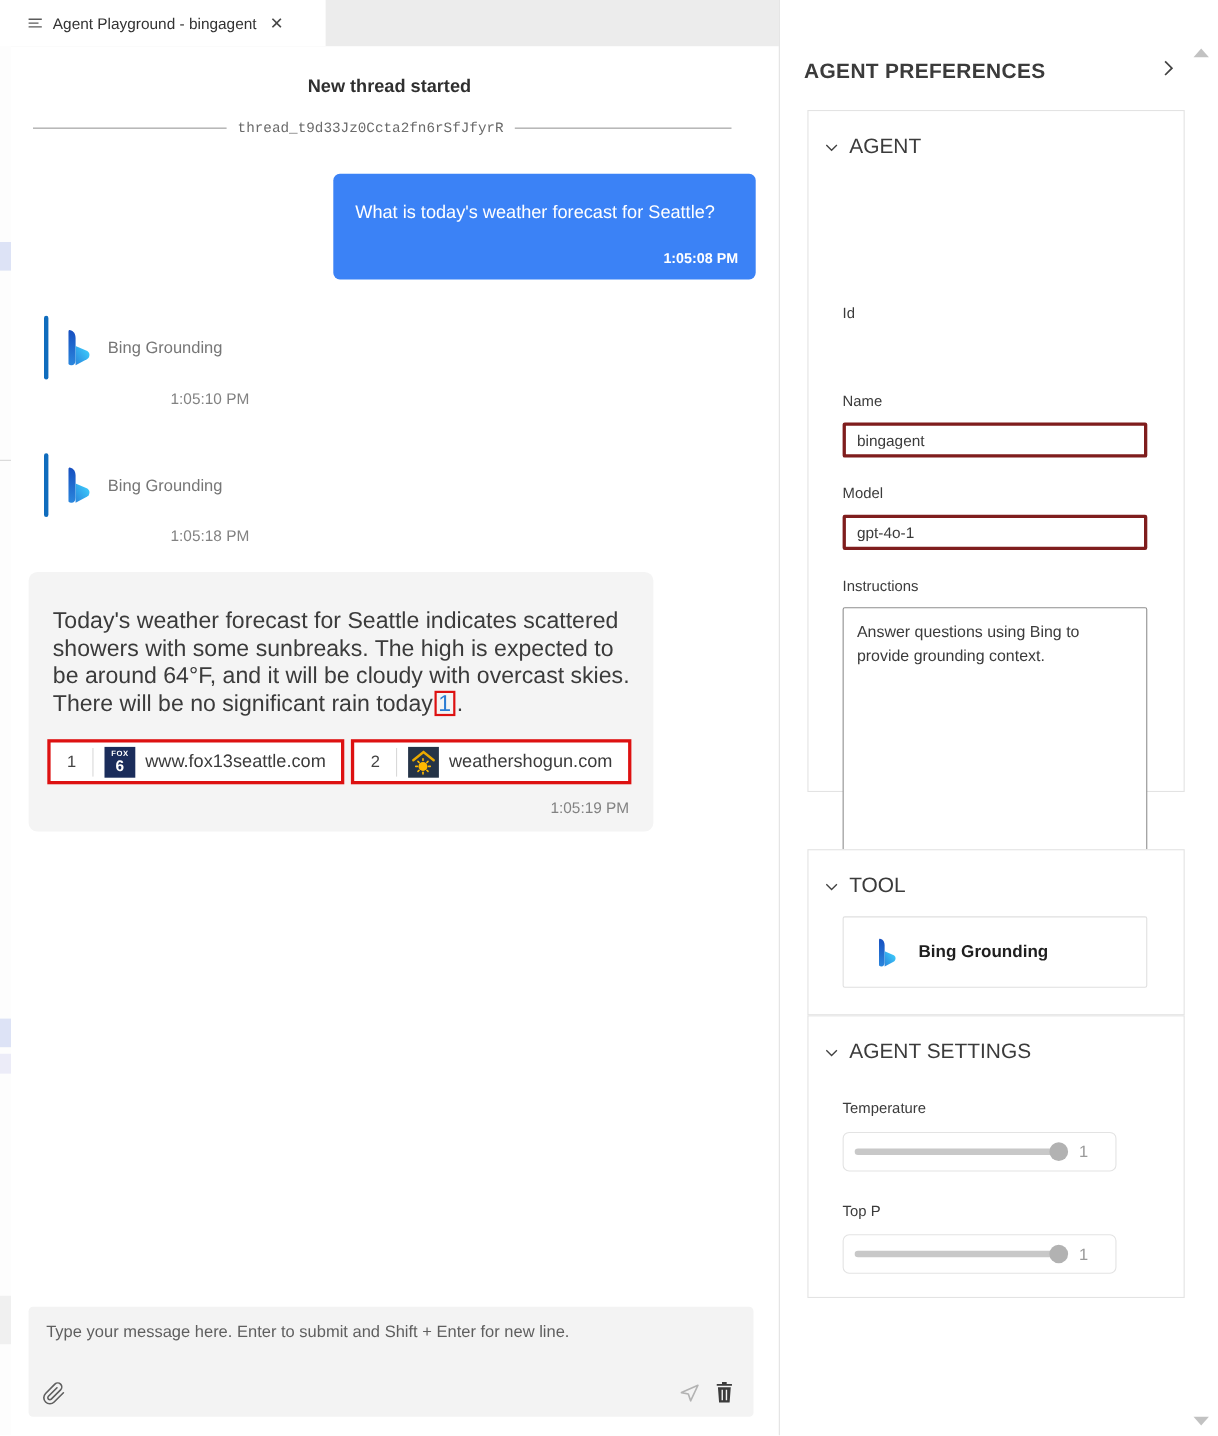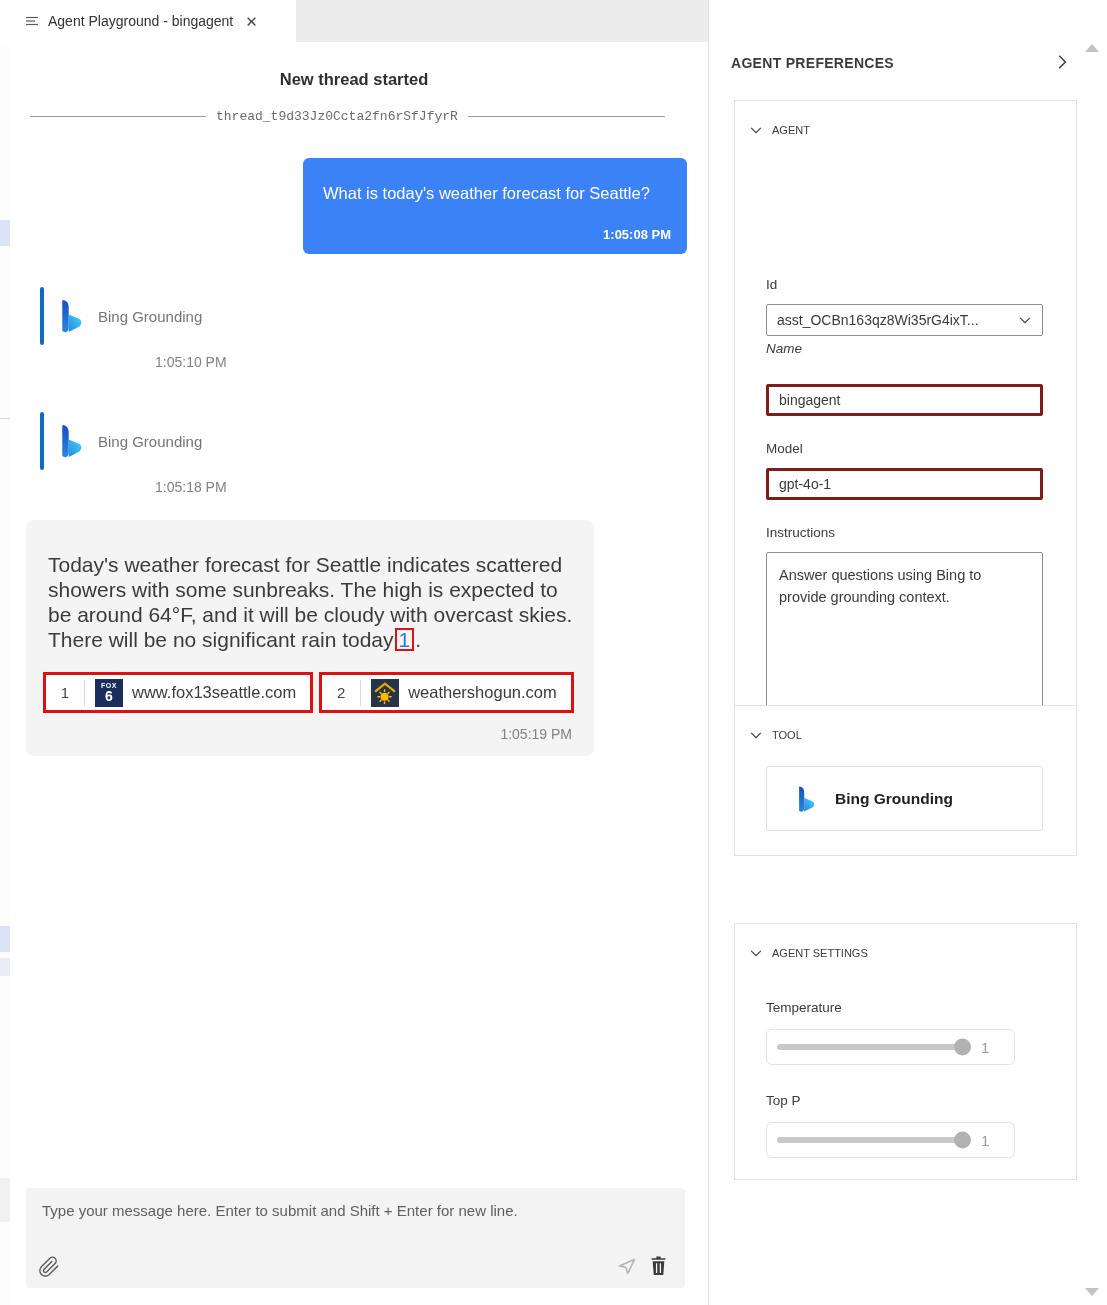--- a/index.html
+++ b/index.html
@@ -61,30 +61,30 @@
   
   .composer { position:absolute; left:26px; top:1188px; width:659px; height:100px; background:#f3f3f3; border-radius:4px; }
   .composer textarea { position:absolute; left:0; top:0; width:100%; height:62px; background:transparent; border:none; outline:none; resize:none; font-family:"Liberation Sans",sans-serif; font-size:15px; color:#3b3b3b; padding:14px 16px; }
   .composer textarea::placeholder { color:#5f5f5f; opacity:1; }
   .composer .clip { position:absolute; left:12px; bottom:10px; width:22px; height:22px; color:#5f5f5f; cursor:pointer; }
   .composer .send { position:absolute; right:48px; bottom:12px; width:20px; height:20px; color:#b3b3b3; cursor:pointer; }
   .composer .trash { position:absolute; right:16px; bottom:11px; width:19px; height:21px; color:#3b3b3b; cursor:pointer; }
 
   
   .prefs { position:absolute; left:709px; top:0; width:398px; height:1305px; background:#fff; }
-  .prefs-header { position:absolute; left:22px; top:55px; font-size:14px; font-weight:700; letter-spacing:.3px; color:#3b3b3b; }
+  .prefs-header { position:absolute; left:22px; top:55px; font-size:19px; font-weight:700; letter-spacing:.3px; color:#3b3b3b; }
   .prefs-collapse { position:absolute; right:36px; top:53px; width:18px; height:18px; color:#424242; cursor:pointer; }
   .scroll-up { position:absolute; right:8px; top:44px; width:0; height:0; border-left:7px solid transparent; border-right:7px solid transparent; border-bottom:8px solid #c2c2c2; cursor:pointer; }
   .scroll-down { position:absolute; right:8px; bottom:9px; width:0; height:0; border-left:7px solid transparent; border-right:7px solid transparent; border-top:8px solid #c2c2c2; cursor:pointer; }
 
   .card { position:absolute; left:25px; width:343px; border:1px solid #e3e3e3; background:#fff; }
   .card-agent { top:100px; height:620px; }
-  .card-tool { top:705px; height:151px; }
+  .card-tool { top:772px; height:151px; }
   .card-settings { top:923px; height:257px; }
-  .sec-head { display:flex; align-items:center; gap:9px; padding:22px 0 0 14px; font-size:11px; color:#3b3b3b; cursor:pointer; }
+  .sec-head { display:flex; align-items:center; gap:9px; padding:22px 0 0 14px; font-size:19px; color:#3b3b3b; cursor:pointer; }
   .sec-head .chev { width:14px; height:14px; color:#424242; flex:0 0 auto; }
   .fld-label { position:absolute; left:31px; font-size:13.5px; color:#3b3b3b; }
   .fld-input { position:absolute; left:31px; width:277px; height:32px; border:3px solid #7f1d1d; border-radius:2px; font-family:"Liberation Sans",sans-serif; font-size:14px; color:#3b3b3b; padding:0 10px; background:#fff; }
   .dropdown { position:absolute; left:31px; width:277px; height:32px; border:1px solid #8f8f8f; border-radius:2px; display:flex; align-items:center; padding:0 10px; font-size:14px; color:#3b3b3b; cursor:pointer; background:#fff; }
   .dropdown .dd-val { flex:1; white-space:nowrap; overflow:hidden; }
   .dropdown .chev { width:14px; height:14px; color:#424242; flex:0 0 auto; }
   .fld-textarea { position:absolute; left:31px; width:277px; height:245px; border:1px solid #8f8f8f; border-radius:2px; font-family:"Liberation Sans",sans-serif; font-size:14.5px; line-height:22px; color:#3b3b3b; padding:11px 12px; resize:none; background:#fff; }
 
   .tool-btn { position:absolute; left:31px; top:60px; width:277px; height:65px; border:1px solid #e0e0e0; border-radius:2px; display:flex; align-items:center; gap:14px; padding-left:24px; cursor:pointer; background:#fff; }
   .tool-btn .name { font-size:15.5px; font-weight:700; color:#1f1f1f; }
@@ -275,30 +275,22 @@
       <div class="sec-head">
         <span class="chev">
           <svg width="14" height="14" viewBox="0 0 16 16" fill="none" stroke="#424242" stroke-width="1.4">
               <path d="M2.5 5.5 L8 11 L13.5 5.5"></path>
             </svg>
         </span>
         <span>AGENT</span>
       </div>
 
       <div class="fld-label" style="top:176px;">Id</div>
-      <div class="dropdown" style="top:203px;">
-        <span class="dd-val">asst_OCBn163qz8Wi35rG4ixT...</span>
-        <span class="chev">
-          <svg width="14" height="14" viewBox="0 0 16 16" fill="none" stroke="#424242" stroke-width="1.4">
-              <path d="M2.5 5.5 L8 11 L13.5 5.5"></path>
-            </svg>
-        </span>
-      </div>
-
-      <div class="fld-label" style="top:240px;font-style:italic;">Name</div>
+
+      <div class="fld-label" style="top:256px;">Name</div>
       <input class="fld-input" style="top: 283px;" value="bingagent">
 
       <div class="fld-label" style="top:340px;">Model</div>
       <input class="fld-input" style="top: 367px;" value="gpt-4o-1">
 
       <div class="fld-label" style="top:424px;">Instructions</div>
       <textarea class="fld-textarea" style="top: 451px;">Answer questions using Bing to provide grounding context.</textarea>
     </div>
 
     <div class="card card-tool">

